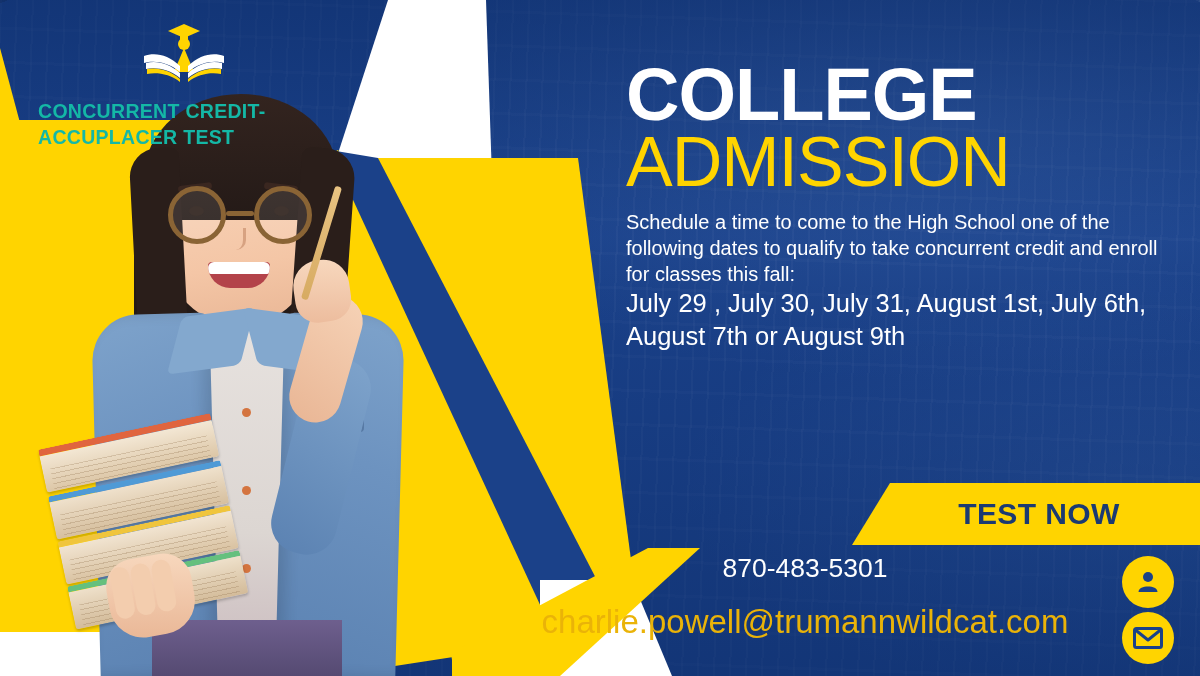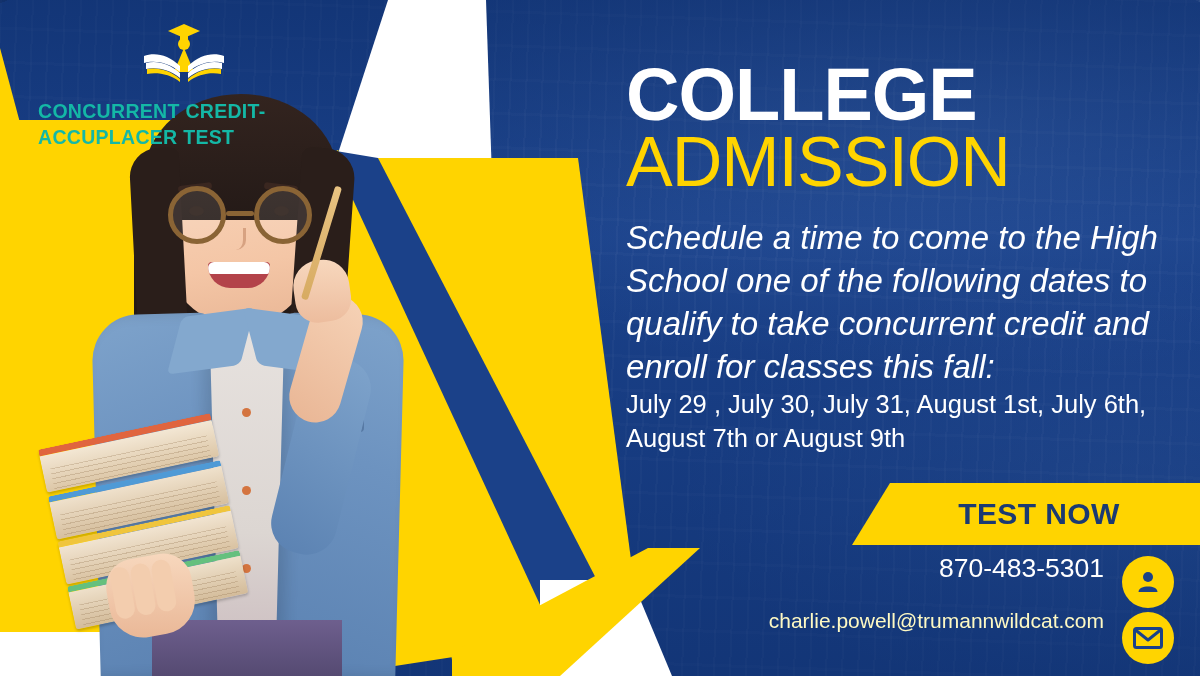--- a/index.html
+++ b/index.html
@@ -154,23 +154,22 @@
   }
   .headline-1 {
     color:#ffffff; font-size:74px; font-weight:bold; line-height:.95;
     letter-spacing:-1px;
   }
   .headline-2 {
     color:#ffd400; font-size:70px; font-weight:normal; line-height:.98;
     letter-spacing:-1px; margin-top:-2px;
   }
   .body-copy {
-    color:#ffffff; font-size:33px; line-height:1.30; margin-top:20px;
+    color:#ffffff; font-size:20px; line-height:1.30; margin-top:12px;
     font-weight:400;
-    font-style:italic;
   }
   .dates {
     color:#ffffff; font-size:25.5px; line-height:1.30; font-weight:400;
   }
 
   .apply-banner {
     position:absolute; right:0; top:483px; width:348px; height:62px; z-index:20;
     background:#ffd400;
     clip-path: polygon(38px 0, 100% 0, 100% 100%, 0 100%);
     display:flex; align-items:center; justify-content:center;
@@ -178,24 +177,24 @@
   .apply-text {
     color:#1b3a72; font-size:30px; font-weight:bold; letter-spacing:.4px;
     padding-left:26px;
   }
 
   .icon-stack { position:absolute; right:22px; top:556px; width:56px; z-index:21; }
   .ico { width:52px; height:52px; border-radius:50%; background:#ffd400;
     display:flex; align-items:center; justify-content:center; }
   .ico + .ico { margin-top:4px; }
 
-  .contact-lines { position:absolute; right:96px; top:553px; width:580px; z-index:20;
-    text-align:right; }
+  .contact-lines { position:absolute; right:105px; top:553px; width:580px; z-index:20;
+    text-align:center; }
   .c-phone { color:#ffffff; font-size:26.5px; line-height:1.15; }
-  .c-email { color:#fef9c3; font-size:21px; line-height:1.15; margin-top:26px; }
+  .c-email { color:#eab308; font-size:33px; line-height:1.15; margin-top:20px; }
 </style>
 </head>
 <body>
 
 <div class="poster">
 
   <div class="bg-photo"></div>
 
   <div class="shapes">
     <svg viewBox="0 0 1200 676" preserveAspectRatio="none">

